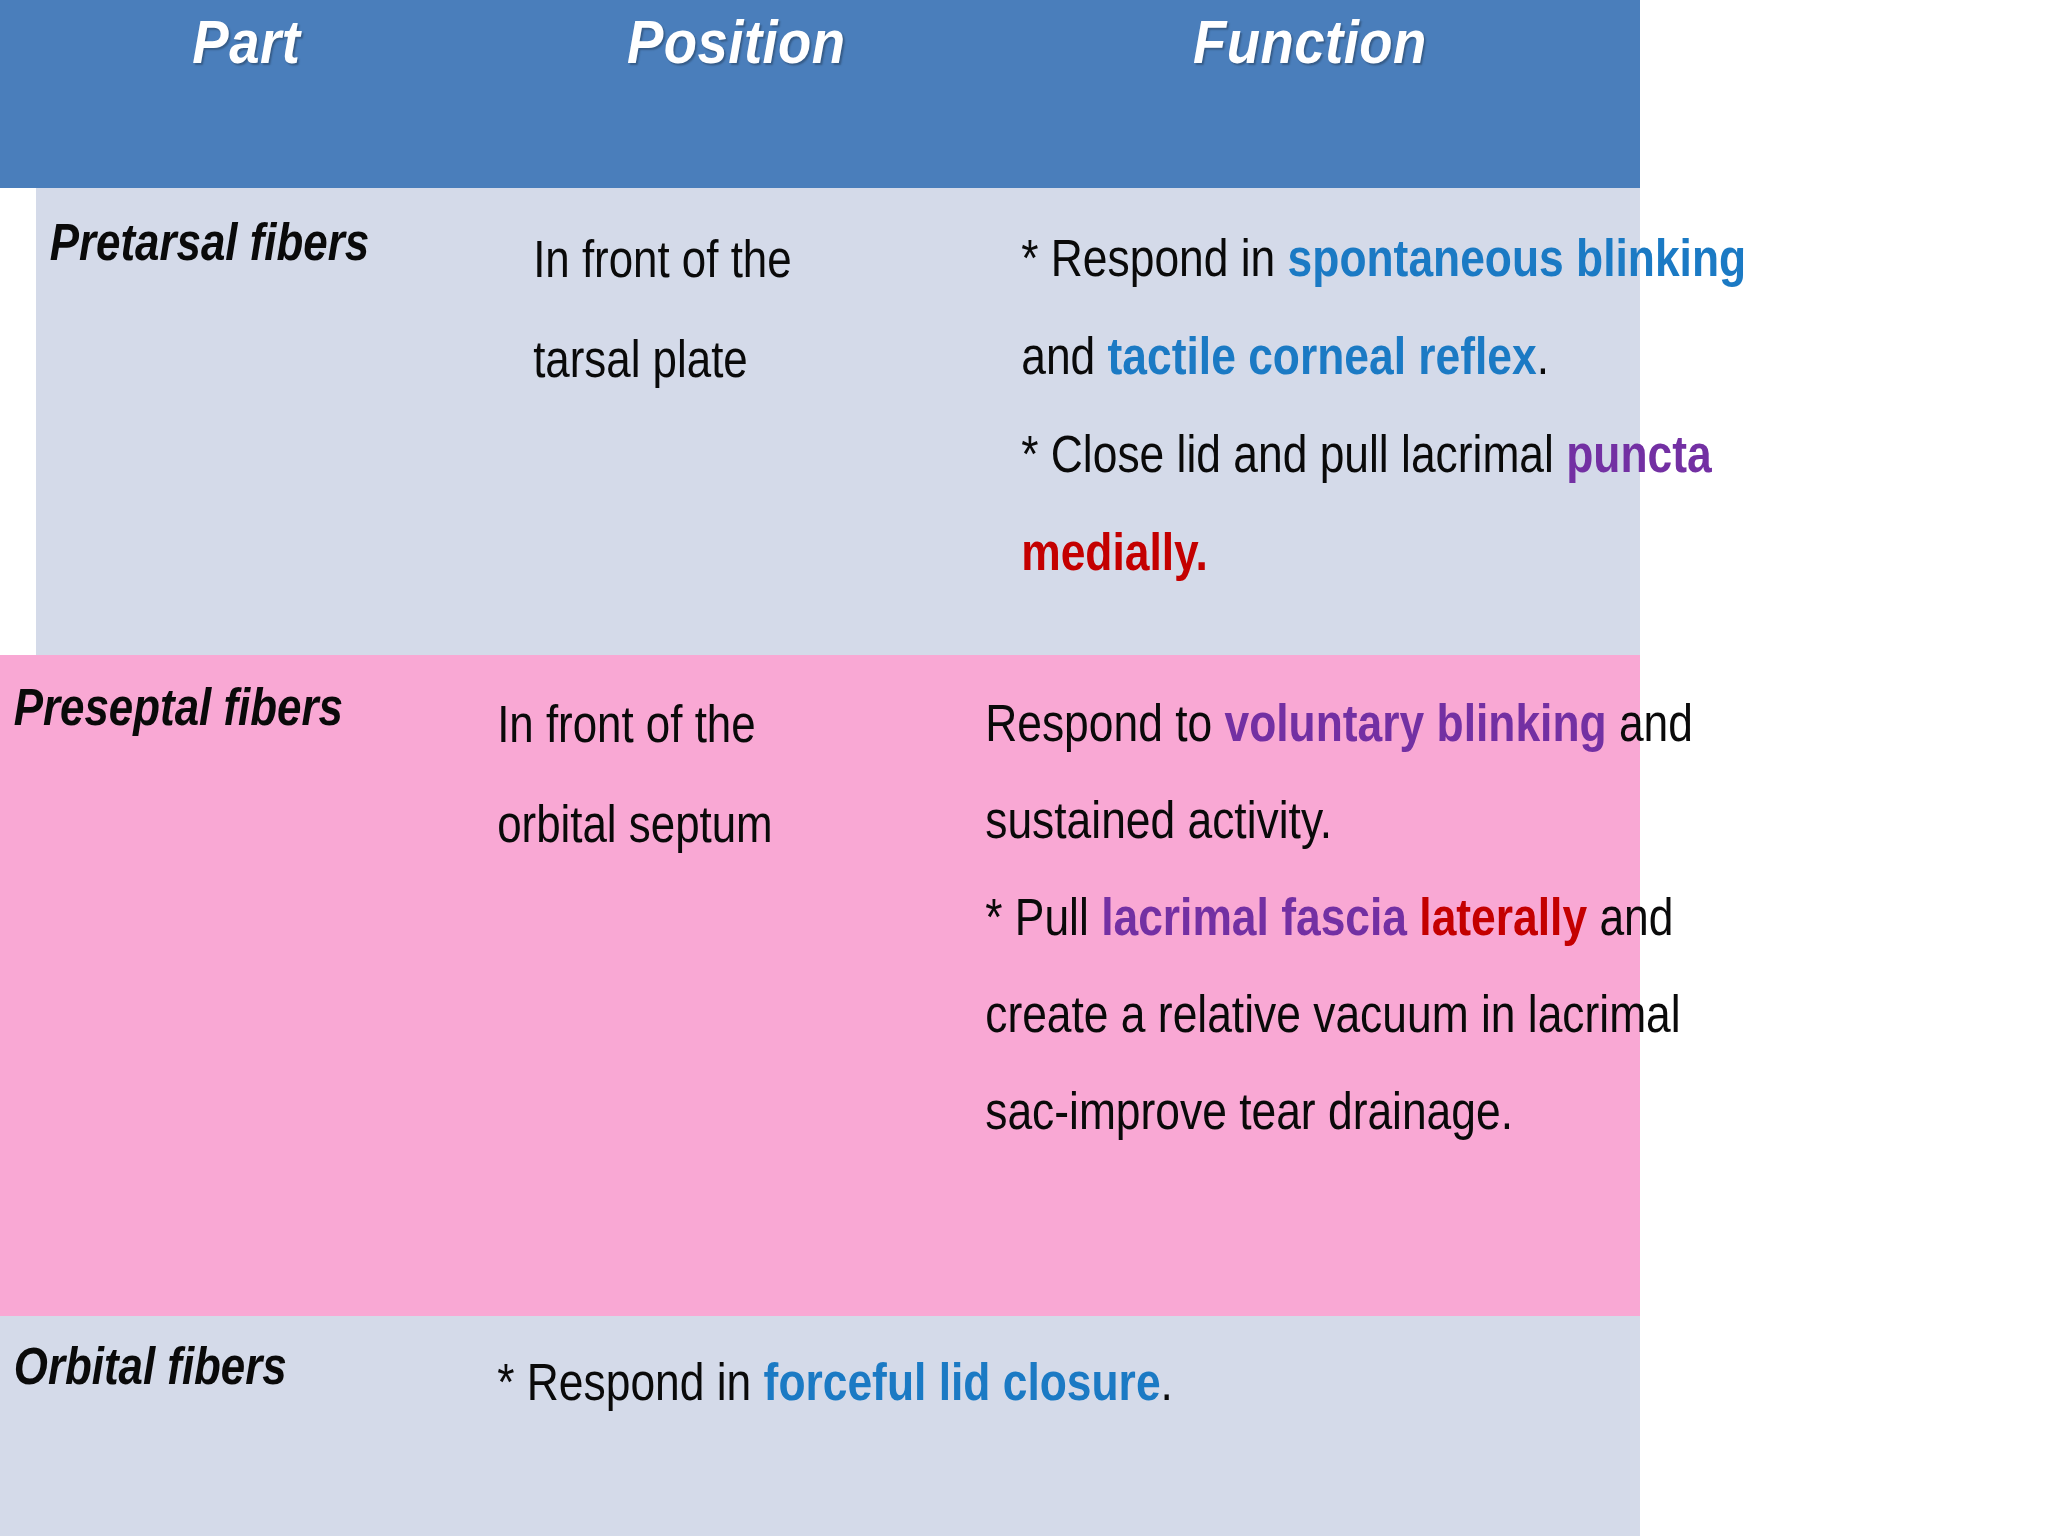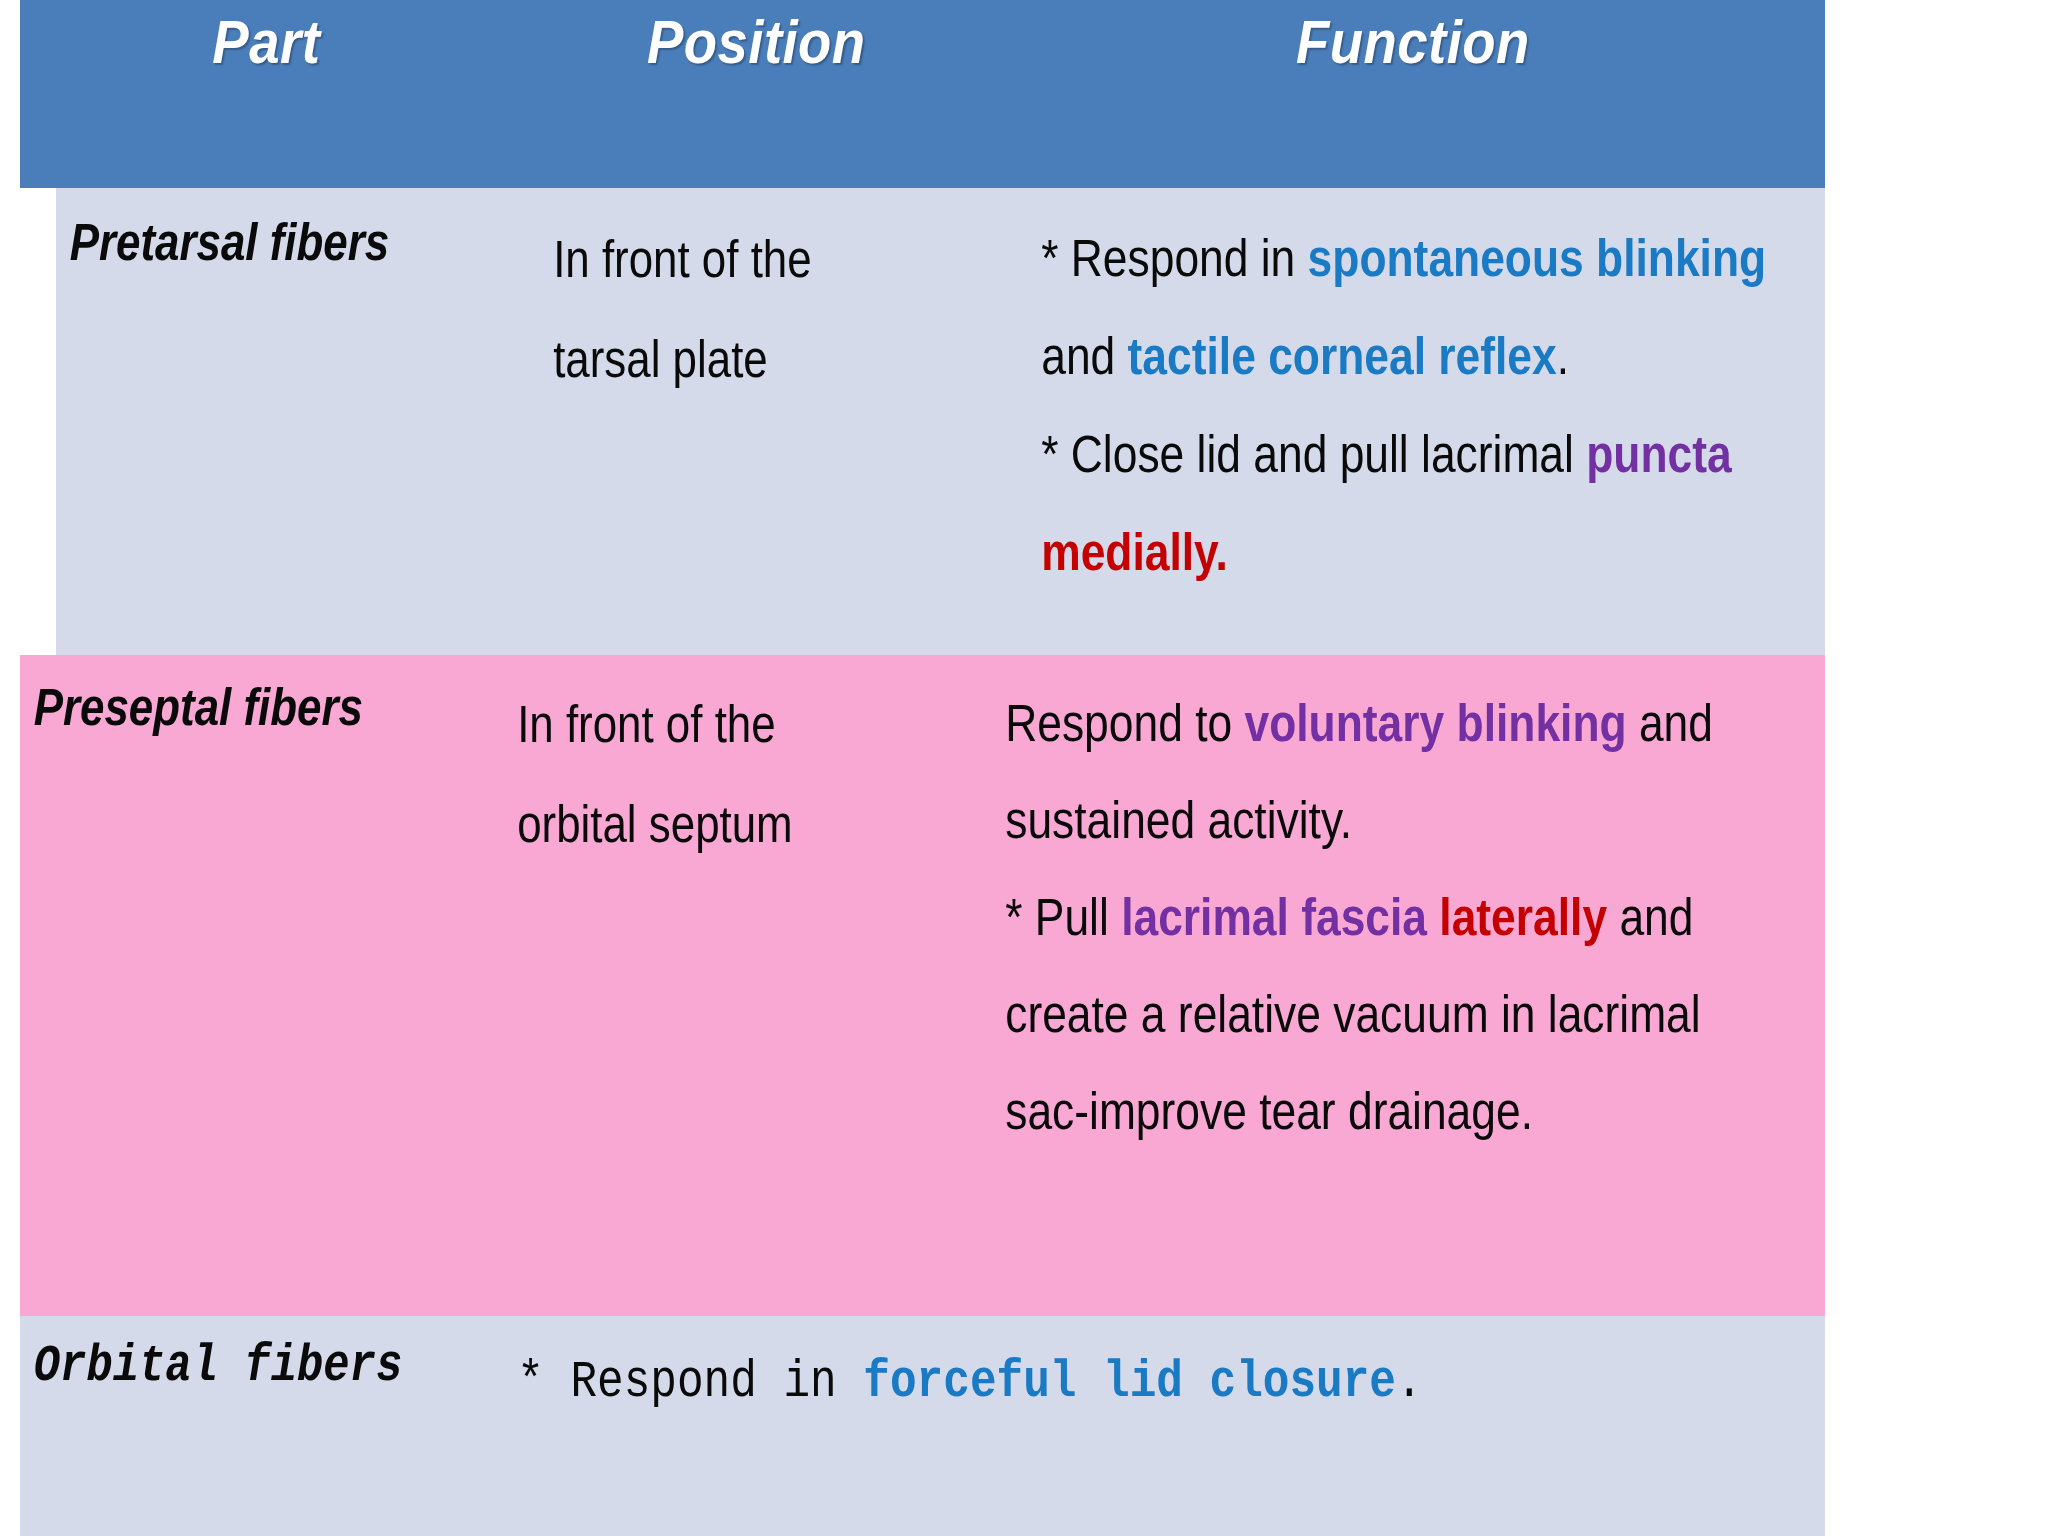--- a/index.html
+++ b/index.html
@@ -8,26 +8,25 @@
     background: #ffffff;
   }
   body {
     width: 2048px;
     height: 1536px;
     font-family: "Liberation Sans", sans-serif;
     overflow: hidden;
   }
 
   .table {
-    width: 1825px;
+    width: 1640px;
     height: 1536px;
     display: flex;
     flex-direction: column;
     box-sizing: border-box;
-    padding-left: 20px;
   }
 
   
   .thead {
     background: #4a7ebb;
     height: 188px;
     flex: 0 0 188px;
     display: flex;
     align-items: flex-start;
     box-sizing: border-box;
@@ -53,21 +52,21 @@
   .c-function { flex: 1 1 auto;   box-sizing: border-box; }
 
   
   .trow {
     display: flex;
     box-sizing: border-box;
     align-items: flex-start;
   }
   .trow.r1 { background: #d4dae9; flex: 0 0 467px; padding-top: 22px; margin-left: 36px; }
   .trow.r2 { background: #f9a8d4; flex: 0 0 661px; padding-top: 20px; }
-  .trow.r3 { background: #d4dae9; flex: 1 1 auto;  padding-top: 18px; font-family: Liberation Mono, monospace; }
+  .trow.r3 { background: #d4dae9; flex: 1 1 auto;  padding-top: 18px; }
 
   .cell {
     box-sizing: border-box;
   }
 
   .part-text {
     font-size: 51px;
     font-weight: bold;
     font-style: italic;
     color: #0a0a0a;

